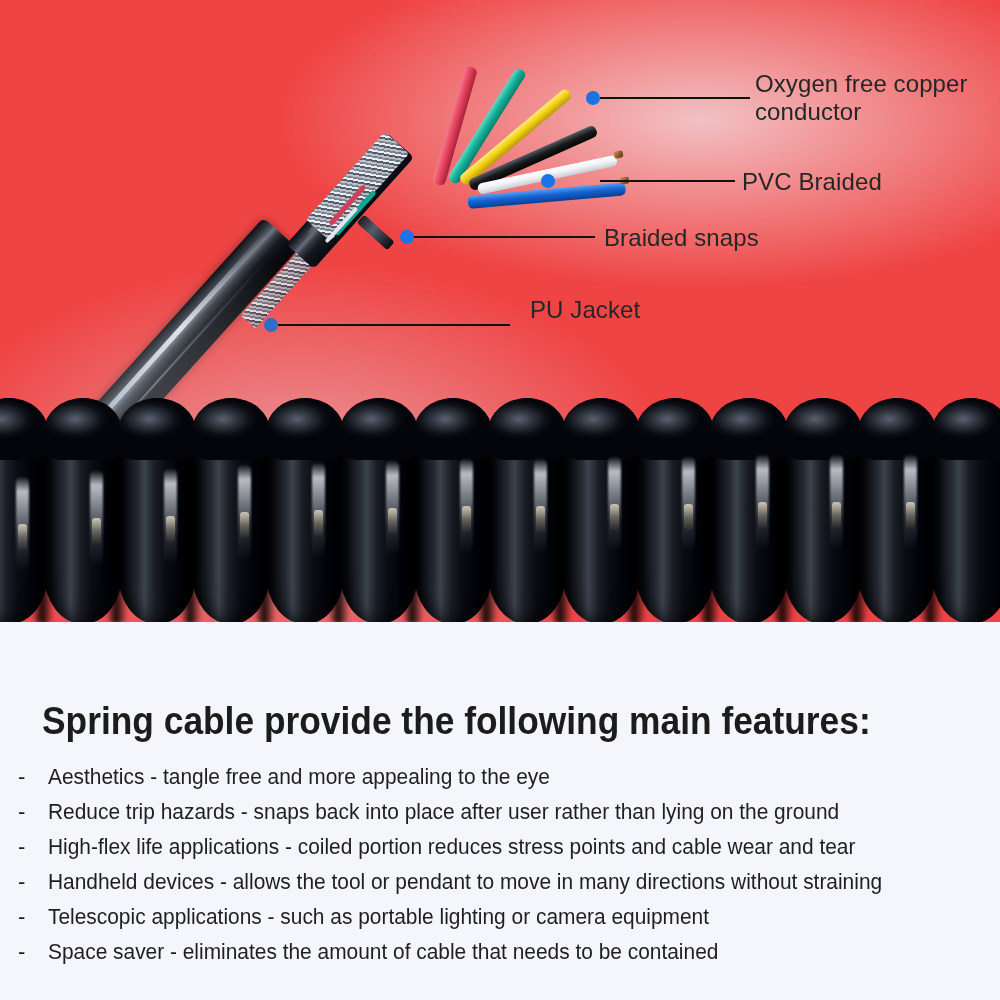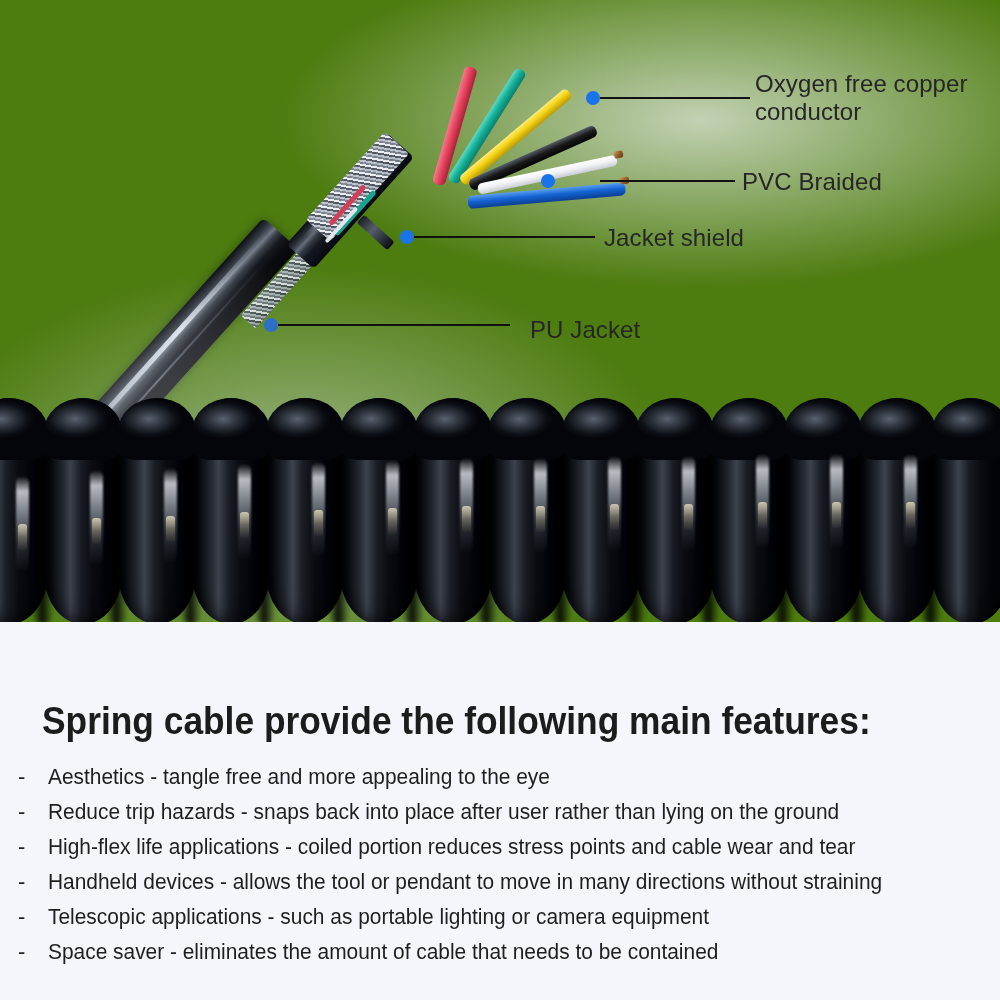--- a/index.html
+++ b/index.html
@@ -18,21 +18,21 @@
     -webkit-font-smoothing: antialiased;
   }
 
   
   #photo-panel {
     position: absolute;
     left: 0;
     top: 0;
     width: 1000px;
     height: 622px;
-    background: #4d7c0f;
+    background: #ef4444;
     overflow: hidden;
   }
 
   
   .photo-shade {
     position: absolute;
     left: 0; top: 0; right: 0; bottom: 0;
     background:
       radial-gradient(ellipse 520px 300px at 300px 480px, rgba(228,232,240,0.55) 0%, rgba(255,255,255,0) 72%),
       radial-gradient(ellipse 600px 240px at 700px 120px, rgba(244,246,250,0.7) 0%, rgba(255,255,255,0) 70%);
@@ -427,25 +427,25 @@
     <div class="leader-dot" style="left:586px; top:91px; background:#1a73e8;"></div>
     <div class="callout-label" style="left:755px; top:70px;">Oxygen free copper
 conductor</div>
 
     <div class="leader-line" style="left:600px; top:180px; width:135px;"></div>
     <div class="leader-dot" style="left:541px; top:174px; background:#1a73e8;"></div>
     <div class="callout-label" style="left:742px; top:168px;">PVC Braided</div>
 
     <div class="leader-line" style="left:412px; top:236px; width:183px;"></div>
     <div class="leader-dot" style="left:400px; top:230px; background:#1a73e8;"></div>
-    <div class="callout-label" style="left:604px; top:224px;">Jacket shield</div>
+    <div class="callout-label" style="left:604px; top:224px;">Braided snaps</div>
 
     <div class="leader-line" style="left:278px; top:324px; width:232px;"></div>
     <div class="leader-dot" style="left:264px; top:318px; background:#2b6fc9;"></div>
-    <div class="callout-label" style="left:530px; top:316px;">PU Jacket</div>
+    <div class="callout-label" style="left:530px; top:296px;">PU Jacket</div>
   </div>
 
   <div id="features-panel">
     <div id="features-title">Spring cable provide the following main features:</div>
 
     <div id="features-list">
       <div class="feature-item">
         <span class="feature-dash">-</span>
         <span class="feature-text">Aesthetics - tangle free and more appealing to the eye</span>
       </div>

